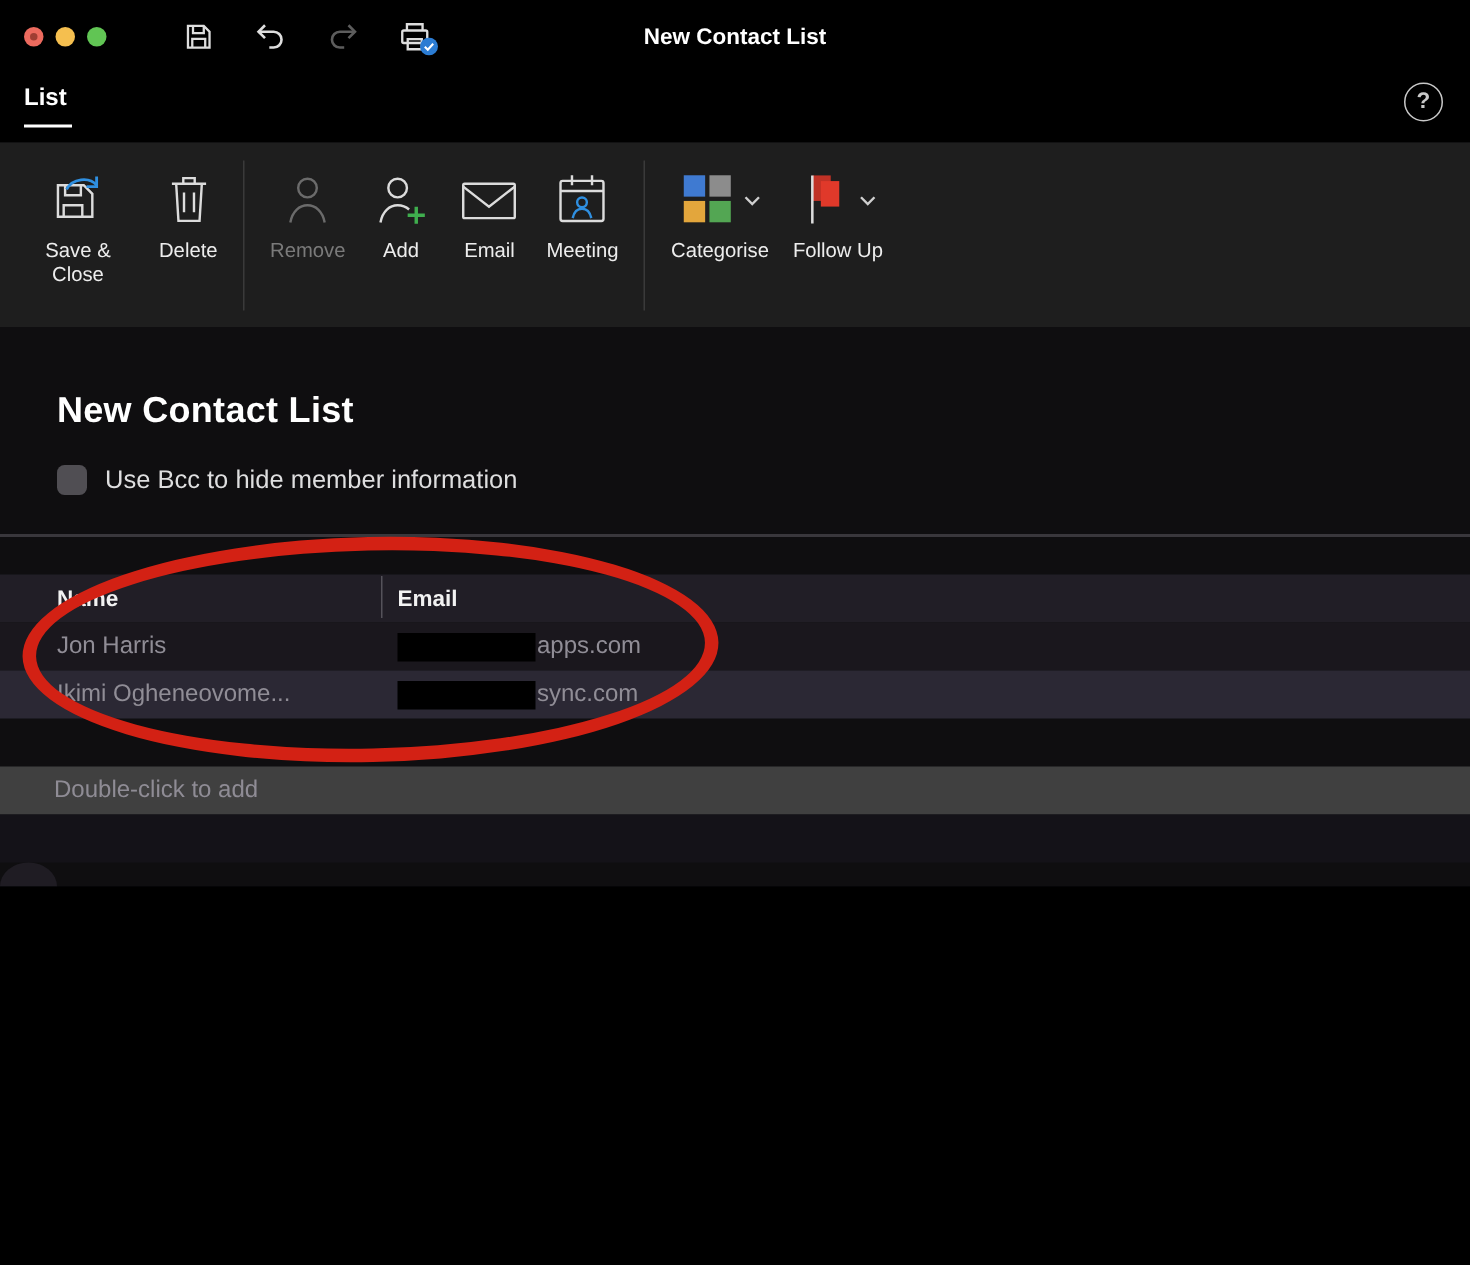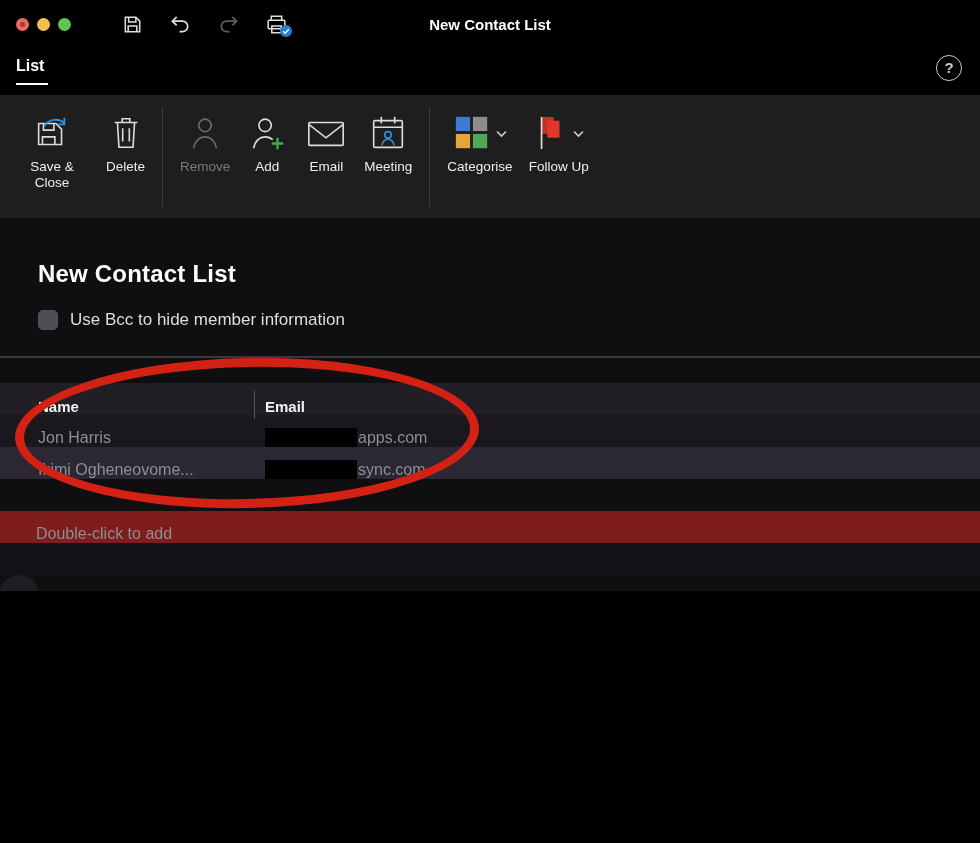--- a/index.html
+++ b/index.html
@@ -35,31 +35,31 @@
 
   
   .content { position:relative; height:625px; background:#0f0e10; }
   .content h1 { color:#ffffff; font-size:24px; font-weight:800; padding:42px 0 0 38px; letter-spacing:.2px; }
   .bcc-row { display:flex; align-items:center; gap:12px; margin:22px 0 0 38px; }
   .checkbox { width:20px; height:20px; border-radius:5px; background:#504e53; }
   .bcc-label { color:#dededf; font-size:17px; }
   .divider { position:absolute; left:0; top:138px; width:100%; height:2px; background:#39373c; }
 
   .list-area { position:absolute; left:0; top:165px; width:100%; }
-  .row { height:32px; display:flex; align-items:flex-end; padding-left:38px; font-size:16px; }
+  .row { height:32px; display:flex; align-items:center; padding-left:38px; font-size:16px; }
   .col-name { width:227px; }
   .col-email { flex:1; display:flex; align-items:center; }
   .row.header { background:#211e26; color:#f2f2f2; font-weight:700; font-size:15px; }
   .row.header .col-name { position:relative; }
   .row.header .col-name::after { content:""; position:absolute; right:10px; top:-7px; height:28px; width:1px; background:#55525a; }
   .row.member { color:#908d96; }
   .row.r-jon { background:#1a171d; }
   .row.r-ikimi { background:#2b2834; }
   .row.gap { background:transparent; }
-  .row.placeholder { background:#7f1d1d; color:#8f8c95;padding-left:36px; }
+  .row.placeholder { background:#404040; color:#8f8c95;padding-left:36px; }
   .row.empty.dark { background:#141218; }
   .row.empty.light { background:#1f1c23; }
   .redact { display:inline-block; width:92px; height:19px; background:#000; margin-right:1px; }
 
   
   .annotation { position:absolute; left:15px; top:140px; width:464px; height:150px;
     border:9px solid #d32114; border-radius:50%; transform:rotate(-1.2deg); pointer-events:none; }
 
   svg { display:block; }
 </style>

